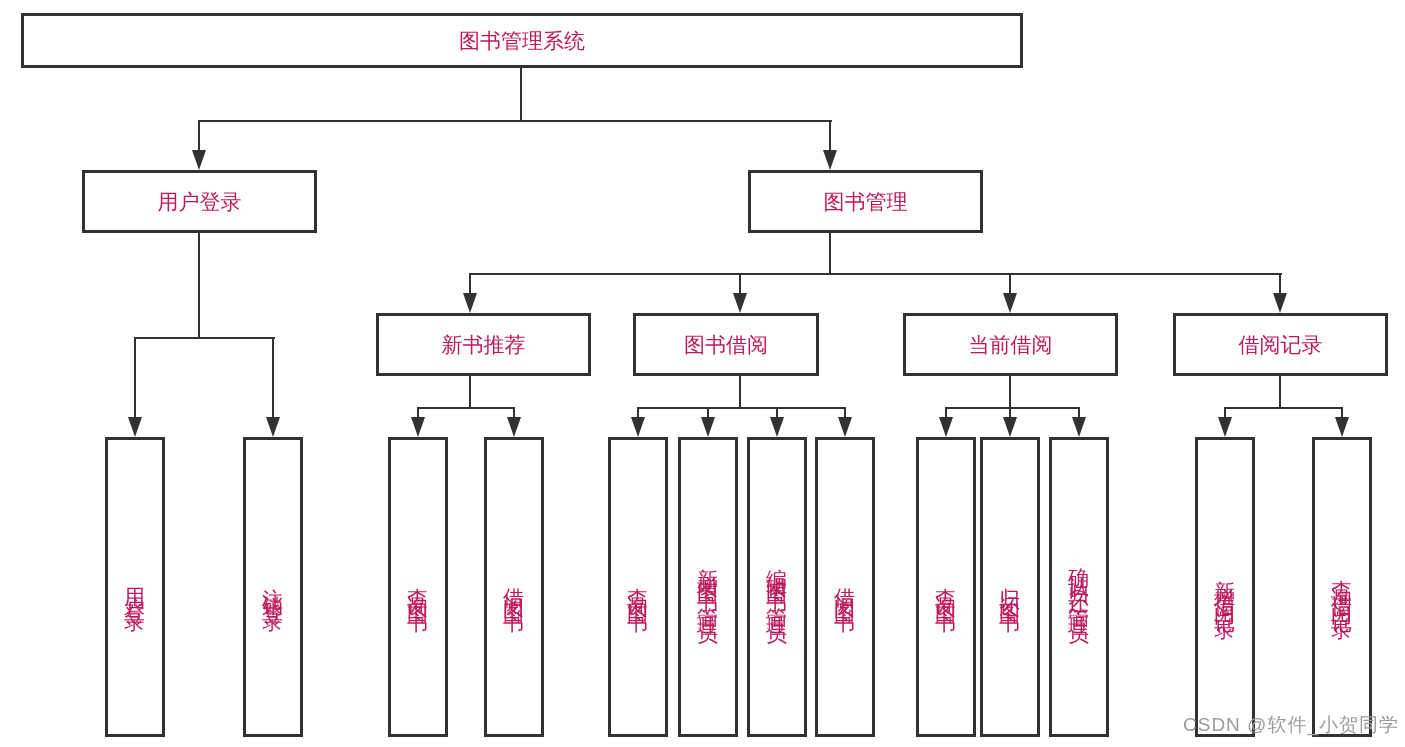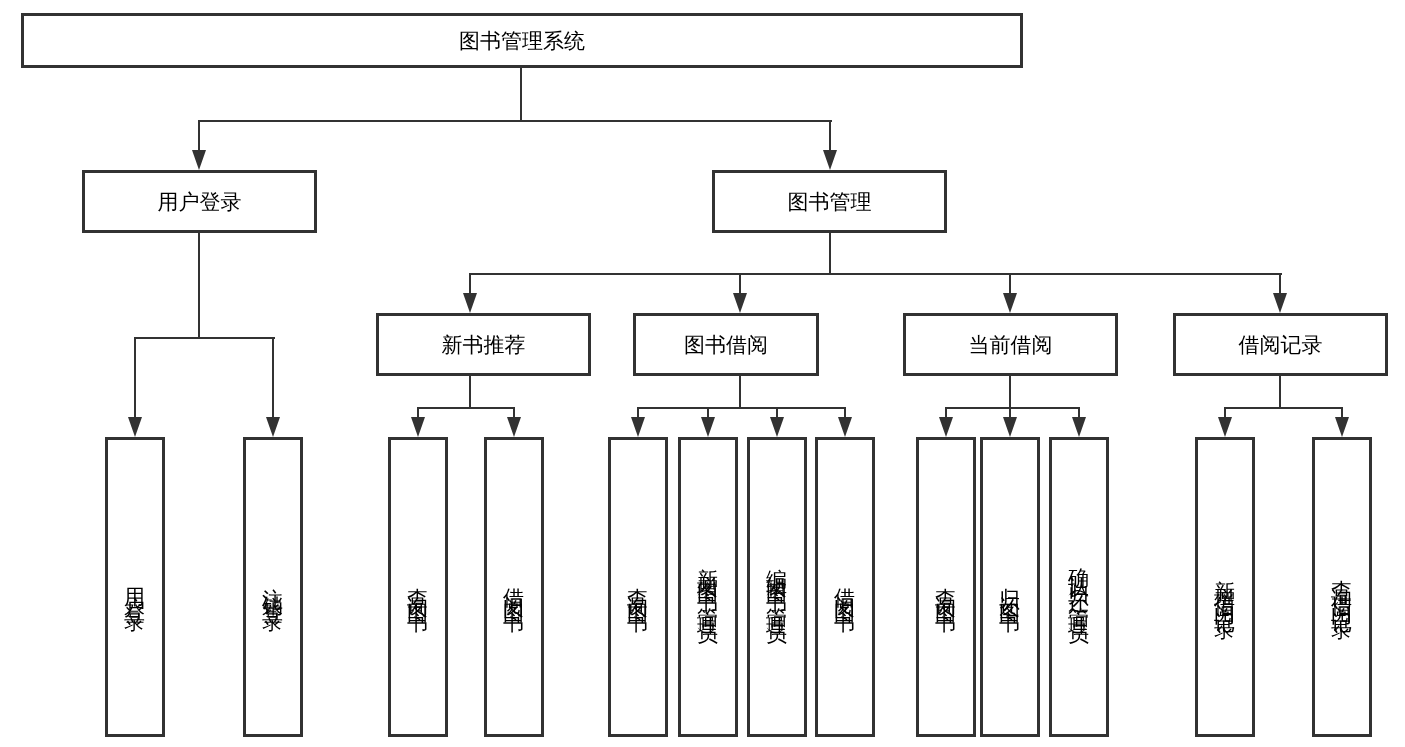--- a/index.html
+++ b/index.html
@@ -4,21 +4,21 @@
 <style>
   html,body { margin:0; padding:0; background:#ffffff; }
   .canvas {
     position:relative; width:1405px; height:747px; background:#ffffff;
     font-family:"Liberation Sans", sans-serif; color:#2e2e2e; overflow:hidden;
   }
   .node {
     position:absolute; box-sizing:border-box;
     border:3px solid #323232; background:#ffffff;
     display:flex; align-items:center; justify-content:center;
-    font-size:21px; color:#000000; text-align:center;
+    font-size:21px; color:#be185d; text-align:center;
   }
   .vnode {
     writing-mode:vertical-lr; text-orientation:mixed;
     letter-spacing:8px; font-size:21px; line-height:1.1;
     padding:6px 0;
   }
   .ln { position:absolute; background:#323232; }
   .ar {
     position:absolute; width:0; height:0;
     border-left:7px solid transparent; border-right:7px solid transparent;
@@ -30,21 +30,21 @@
   }
 </style>
 </head>
 <body>
 
 <div class="canvas">
 
   <div class="node" style="left:21px;top:13px;width:1002px;height:55px">图书管理系统</div>
 
   <div class="node" style="left:82px;top:170px;width:235px;height:63px">用户登录</div>
-  <div class="node" style="left:712px;top:170px;width:235px;height:63px">图书管理</div>
+  <div class="node" style="left:748px;top:170px;width:235px;height:63px">图书管理</div>
 
   <div class="node" style="left:376px;top:313px;width:215px;height:63px">新书推荐</div>
   <div class="node" style="left:633px;top:313px;width:186px;height:63px">图书借阅</div>
   <div class="node" style="left:903px;top:313px;width:215px;height:63px">当前借阅</div>
   <div class="node" style="left:1173px;top:313px;width:215px;height:63px">借阅记录</div>
 
   <div class="node vnode" style="left:105px;top:437px;width:60px;height:300px">用户登录</div>
   <div class="node vnode" style="left:243px;top:437px;width:60px;height:300px">注销登录</div>
 
   <div class="node vnode" style="left:388px;top:437px;width:60px;height:300px">查询图书</div>
@@ -128,14 +128,15 @@
 
   <div>
     <i class="ln" style="left:1279px;top:375px;width:2px;height:34px"></i>
     <i class="ln" style="left:1224px;top:407px;width:119px;height:2px"></i>
     <i class="ln" style="left:1224px;top:407px;width:2px;height:14px"></i>
     <i class="ar" style="left:1218px;top:417px"></i>
     <i class="ln" style="left:1341px;top:407px;width:2px;height:14px"></i>
     <i class="ar" style="left:1335px;top:417px"></i>
   </div>
 
+  <div class="wm">CSDN @软件_小贺同学</div>
 
 </div>
 
 </body></html>

